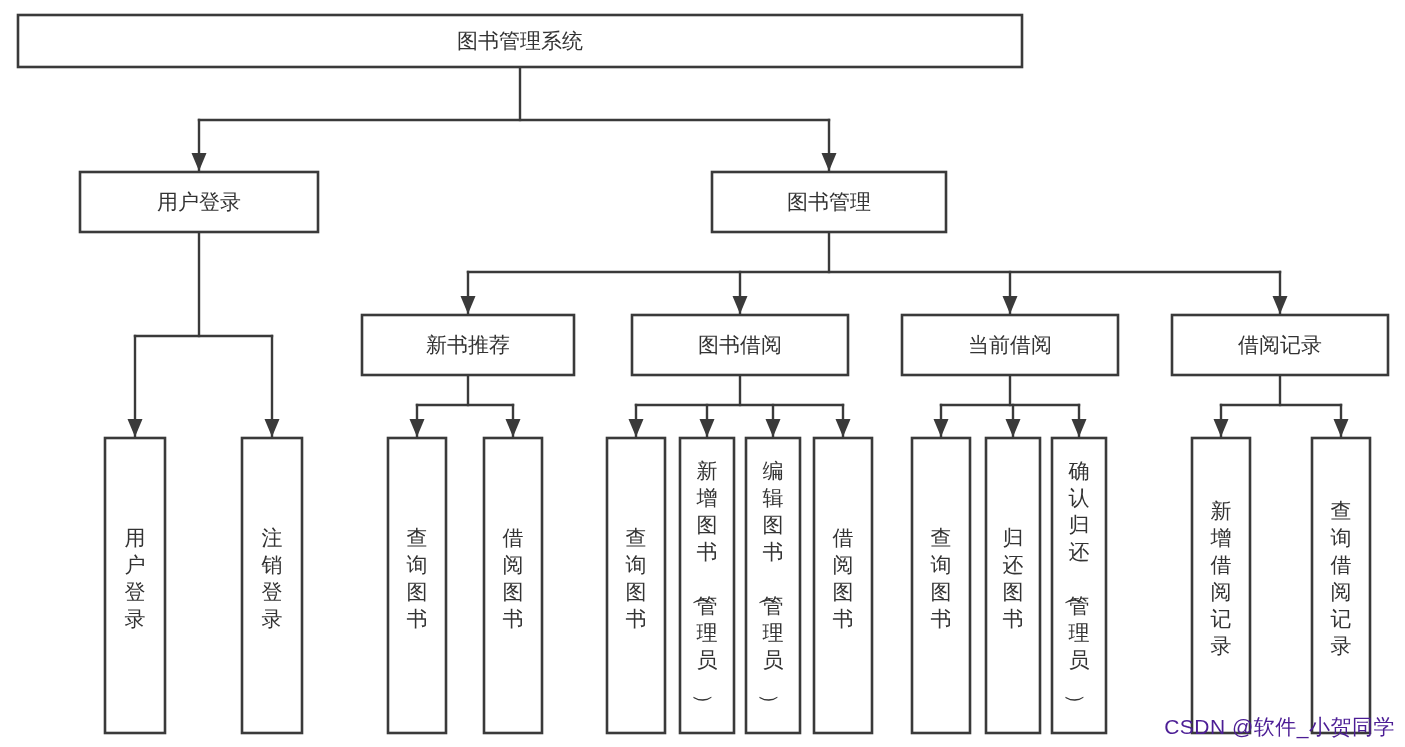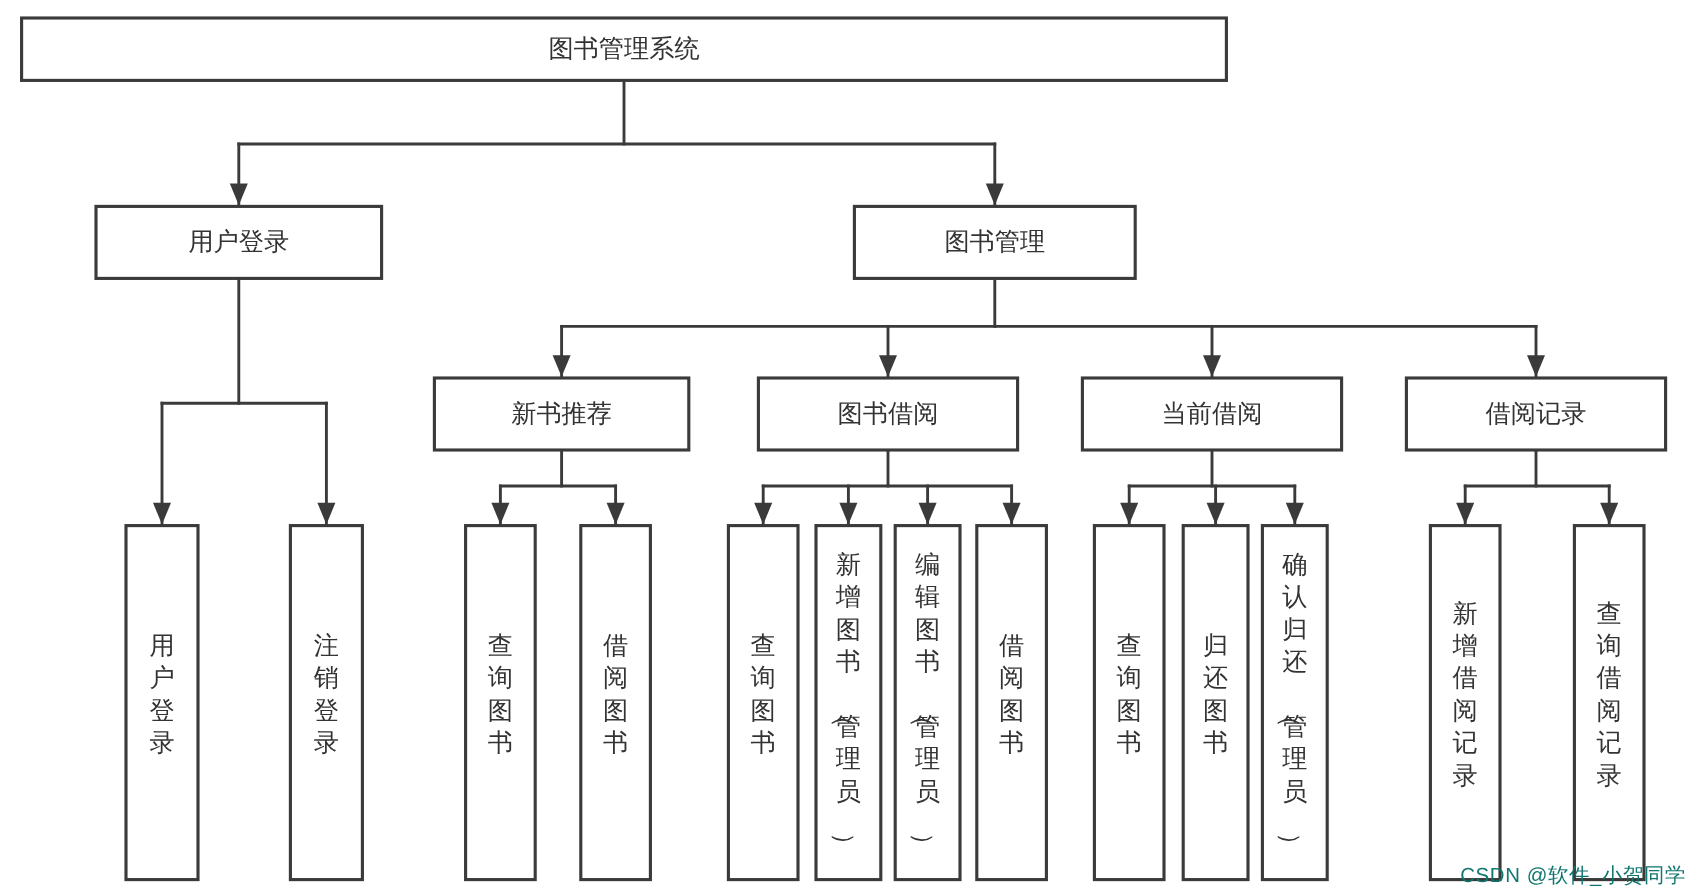--- a/index.html
+++ b/index.html
@@ -42,25 +42,25 @@
     stroke-width: 2.4;
     fill: none;
     stroke-linecap: square;
   }
   .arrowhead {
     fill: #3a3a3a;
     stroke: none;
   }
   .watermark {
     position: absolute;
-    right: 0;
+    right: 10px;
     bottom: 6px;
     font-family: "Liberation Sans", "DejaVu Sans", sans-serif;
-    font-size: 17px;
-    color: #0f766e;
+    font-size: 21px;
+    color: #4c1d95;
     letter-spacing: 0.5px;
     white-space: nowrap;
     pointer-events: none;
   }
 </style>
 </head>
 <body>
 
 <svg id="diagram" viewBox="0 0 1405 747" xmlns="http://www.w3.org/2000/svg">
   <g id="edges-layer">

